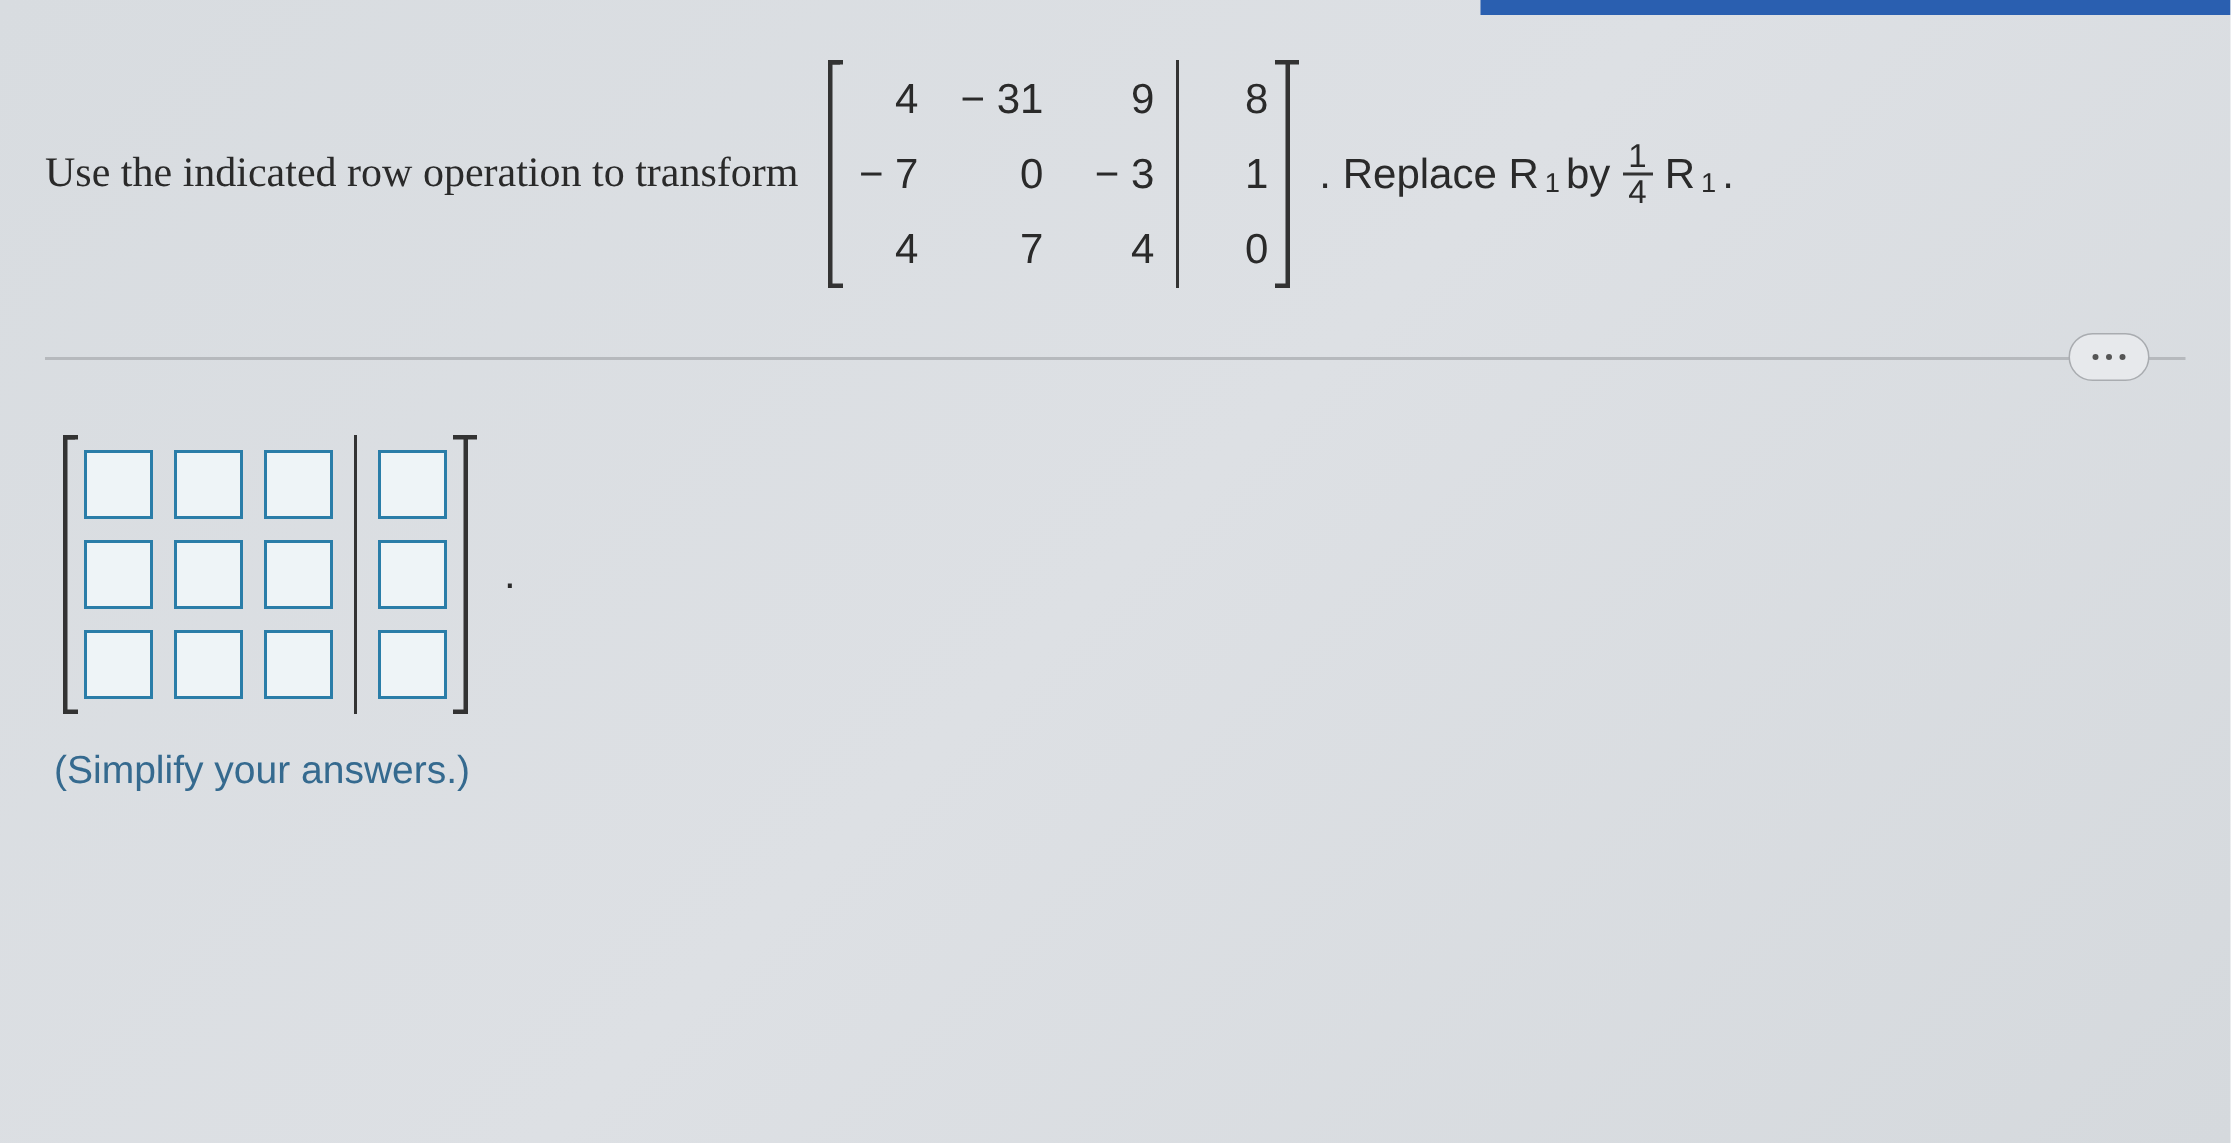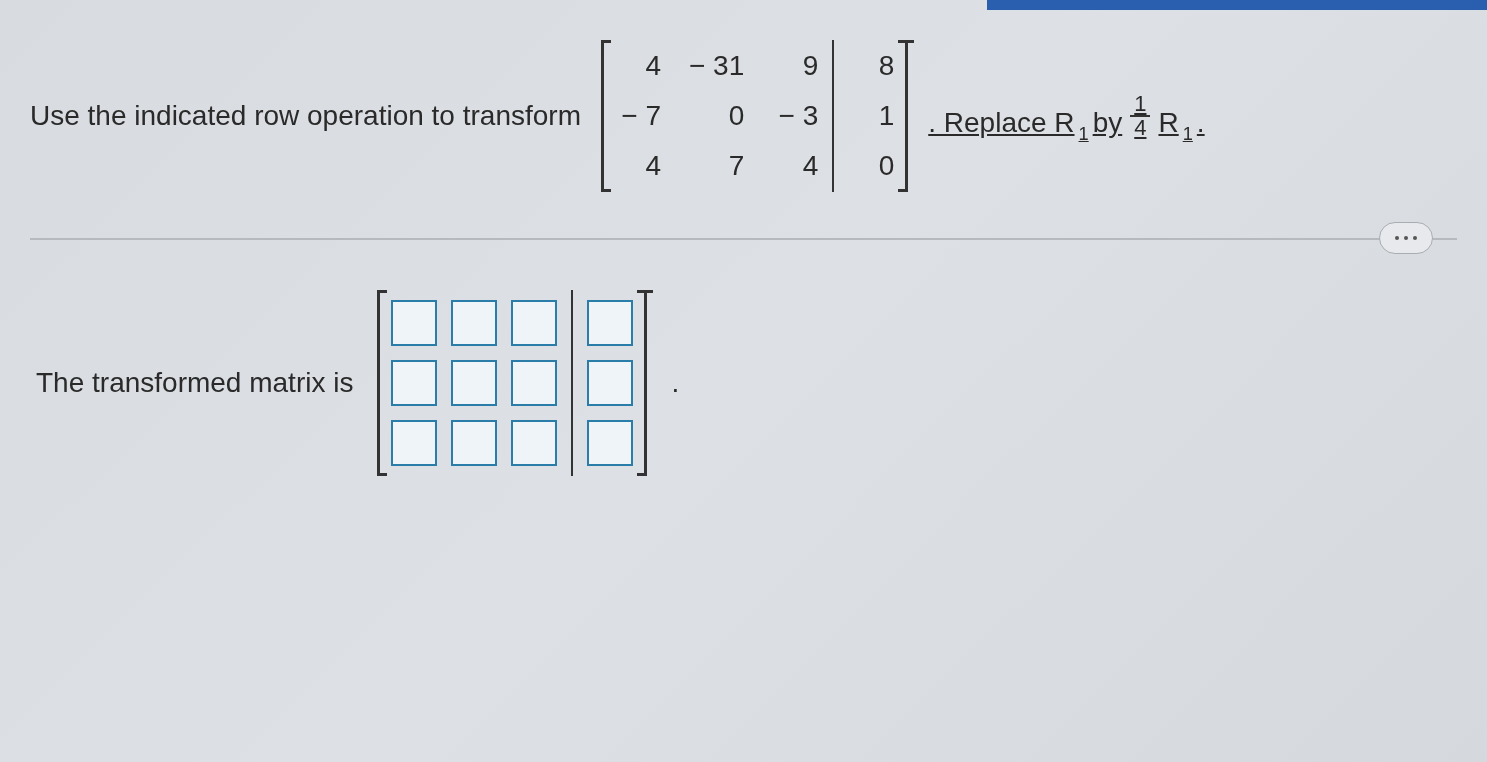--- a/index.html
+++ b/index.html
@@ -27,20 +27,21 @@
     .question-row {
       display: flex;
       align-items: center;
       gap: 14px;
       font-size: 28px;
       color: #2a2a2a;
       flex-wrap: nowrap;
     }
     .question-text {
       white-space: nowrap;
+      font-family: Liberation Serif, serif;
     }
     .given-matrix {
       display: flex;
       align-items: center;
     }
     .bracket-l, .bracket-r {
       font-size: 0;
       width: 14px;
       align-self: stretch;
       position: relative;
@@ -99,23 +100,22 @@
     }
     .augcol {
       display: grid;
       grid-template-rows: repeat(3, auto);
       row-gap: 18px;
       padding-left: 14px;
     }
     .replace-text {
       white-space: nowrap;
       display: flex;
-      align-items: flex-end;
+      align-items: center;
       gap: 4px;
-      text-decoration: underline;
     }
     .sub { font-size: 0.65em; position: relative; top: 0.35em; }
     .frac {
       display: inline-flex;
       flex-direction: column;
       align-items: center;
       line-height: 1;
       margin: 0 4px;
       position: relative;
       top: 0px;
@@ -252,21 +252,20 @@
 
   <div class="hr-row">
     <div class="ellipsis-btn" title="more">
       <span class="dot"></span>
       <span class="dot"></span>
       <span class="dot"></span>
     </div>
   </div>
 
   <div class="answer-row">
-    <span>The transformed matrix is</span>
 
     <div class="input-matrix">
       <div class="bracket-l">
           <span class="cap-t"></span>
           <span class="cap-b"></span>
         </div>
       <div class="matbody">
         <div class="in-cols">
           <input class="cellinput" style="">
           <input class="cellinput" style="">
@@ -286,14 +285,15 @@
         </div>
       </div>
       <div class="bracket-r">
           <span class="cap-t"></span>
           <span class="cap-b"></span>
         </div>
     </div>
     <span>.</span>
   </div>
 
+  <div class="simplify">(Simplify your answers.)</div>
 
 </div>
 
 </body></html>

